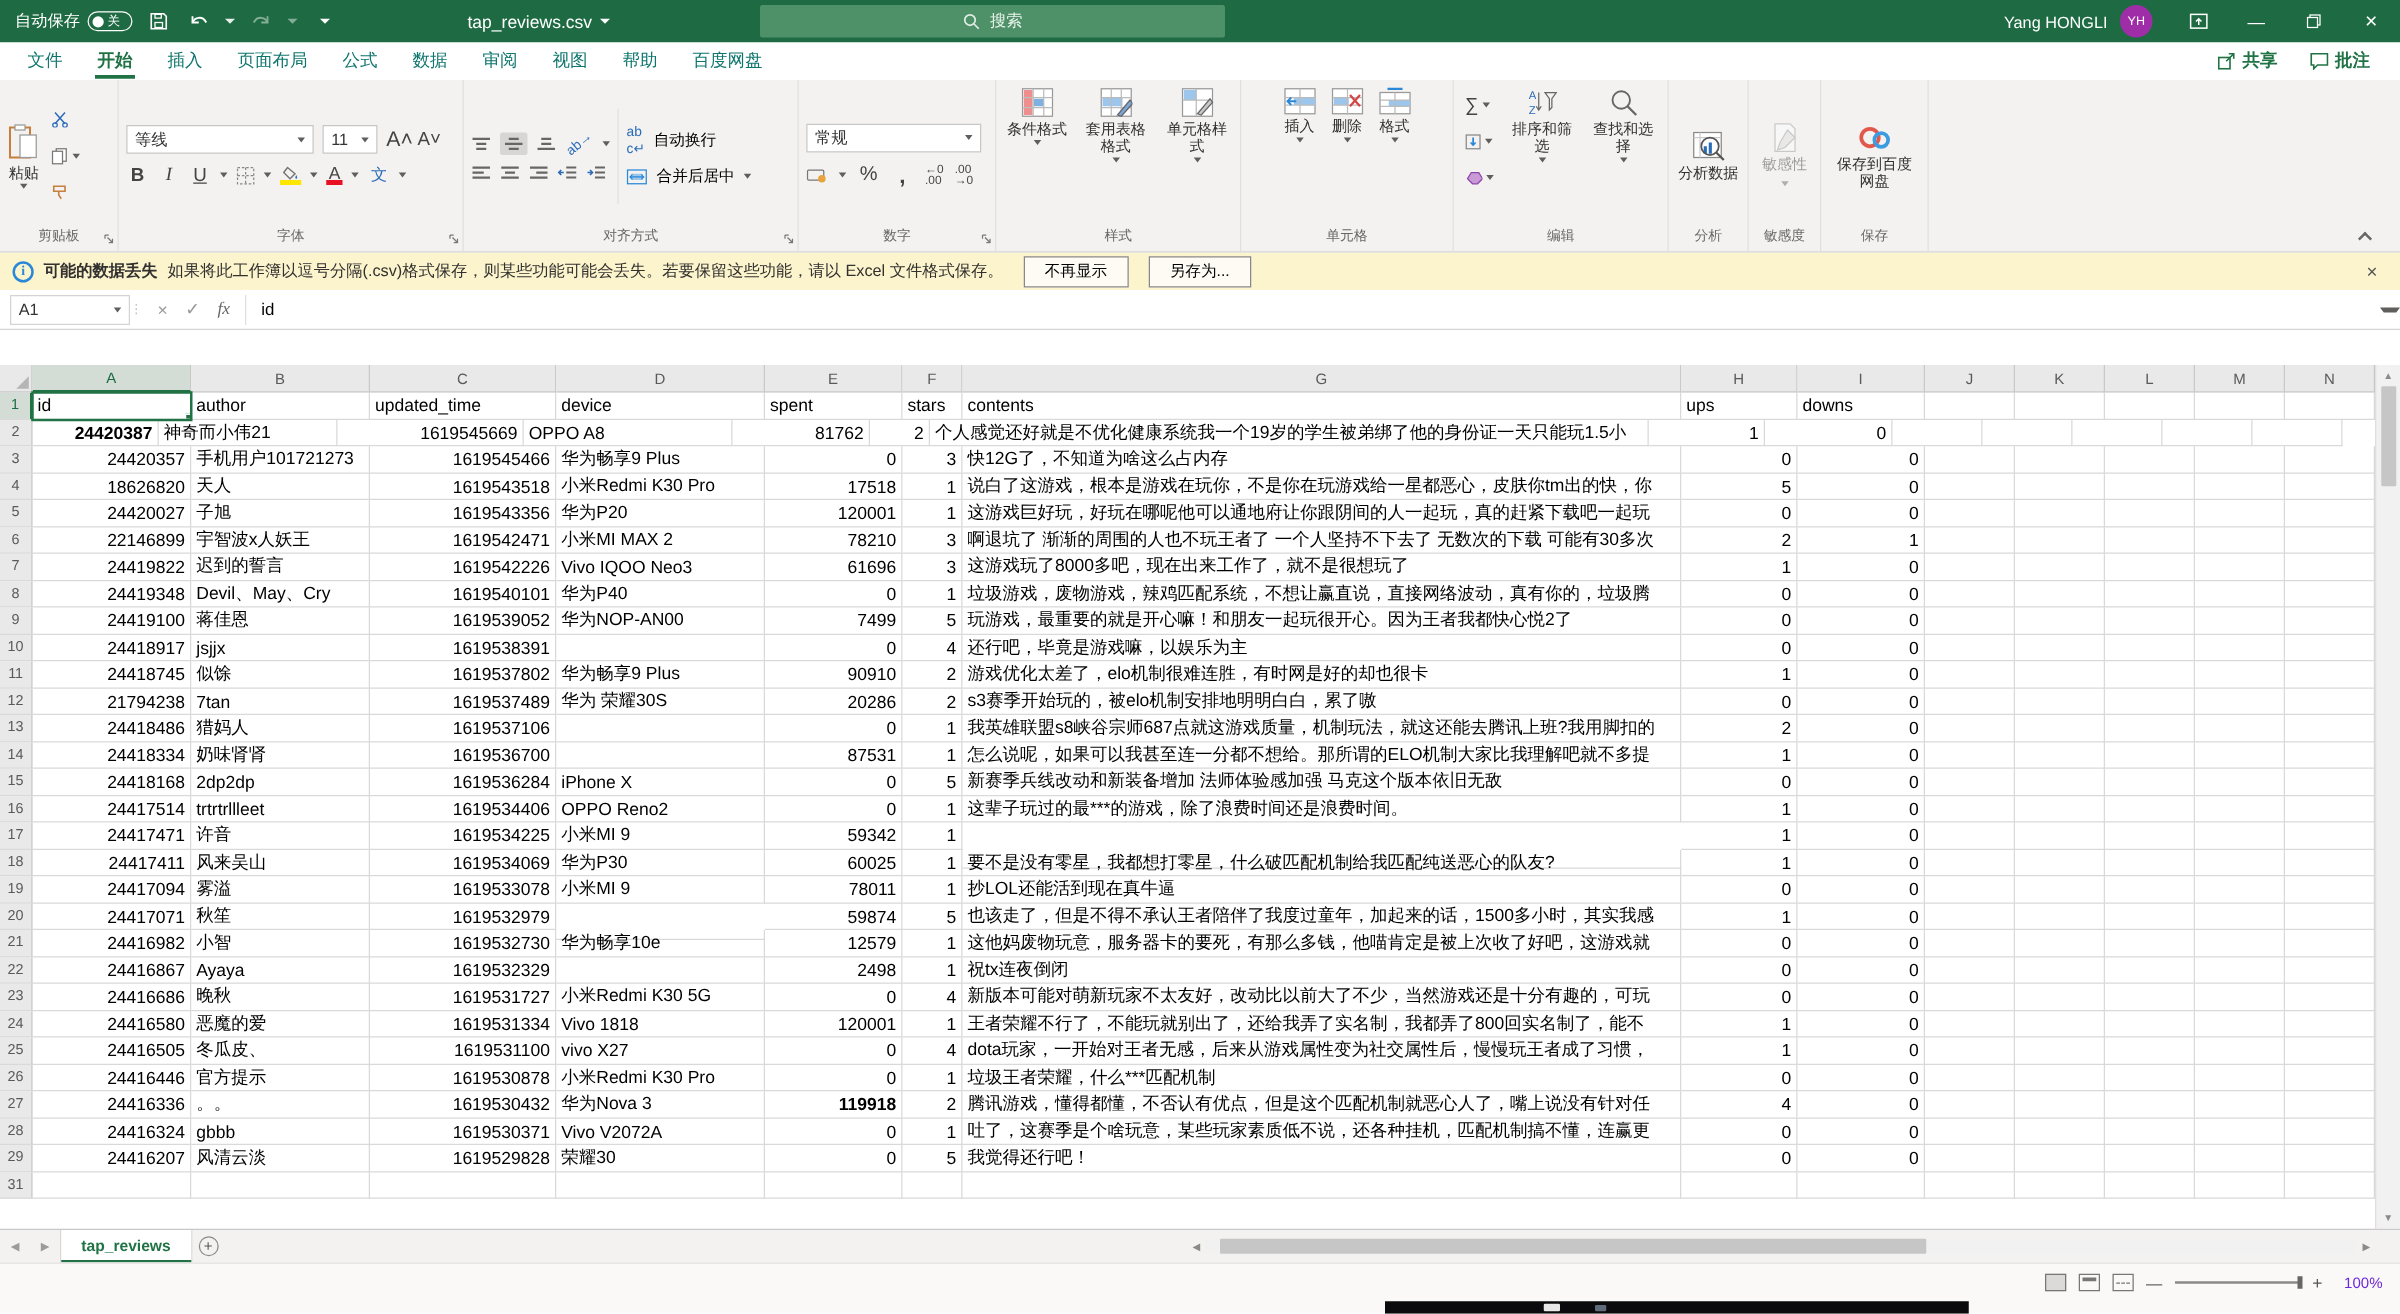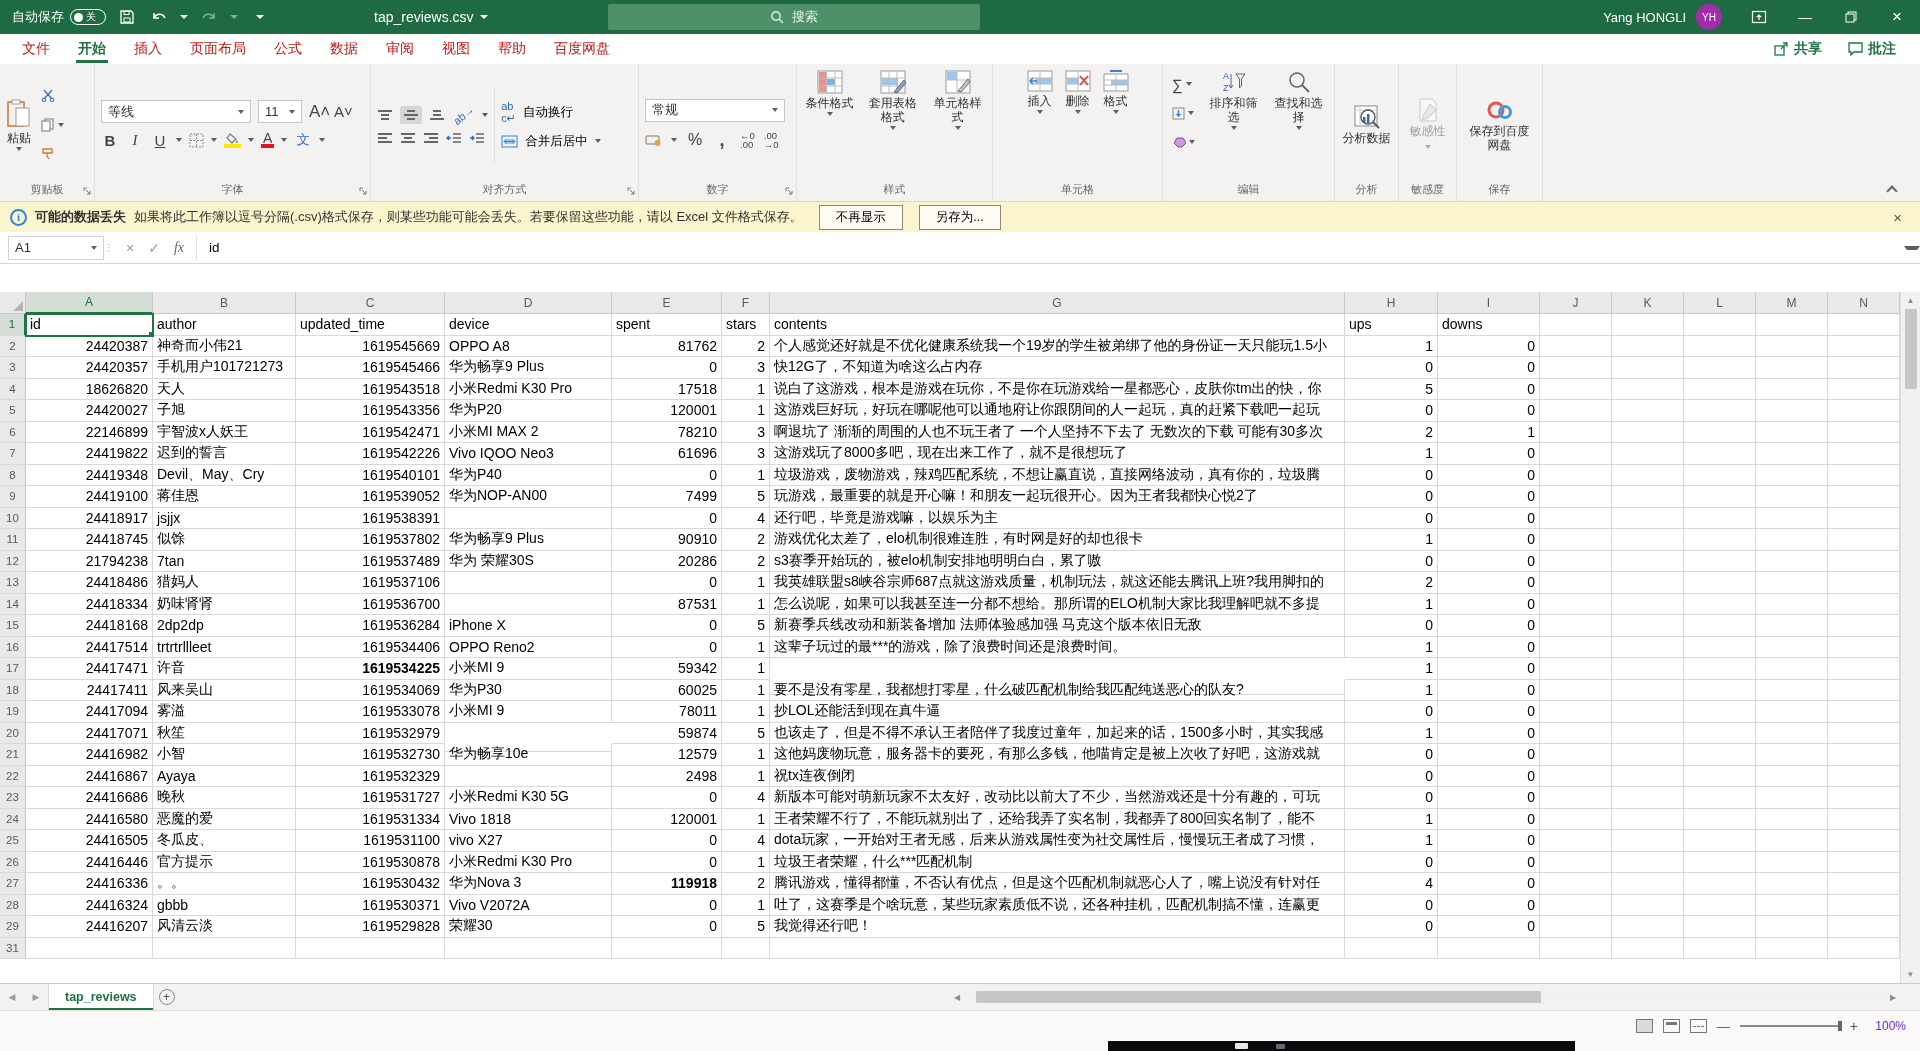--- a/index.html
+++ b/index.html
@@ -21,21 +21,21 @@
   .tb-right { margin-left:auto; display:flex; align-items:center; height:34px; }
   .username { font-size:13px; margin-right:10px; }
   .avatar { width:26px; height:26px; border-radius:50%; background:#A02DA8; color:#fff; font-size:10px;
     display:flex; align-items:center; justify-content:center; margin-right:14px; }
   .winbtn { width:46px; height:34px; display:flex; align-items:center; justify-content:center; font-size:14px; }
   .chev { width:0; height:0; border-left:4px solid transparent; border-right:4px solid transparent; border-top:4px solid #fff; display:inline-block; }
 
   
   .menubar { height:30px; background:#fff; display:flex; align-items:stretch; flex:none; position:relative; }
   #menu-tabs { display:flex; align-items:stretch; padding-left:8px; }
-  .menu-tab { padding:0 14px; display:flex; align-items:center; font-size:14px; color:#b91c1c; position:relative; }
+  .menu-tab { padding:0 14px; display:flex; align-items:center; font-size:14px; color:#0f766e; position:relative; }
   .menu-tab.active { color:#217346; font-weight:bold; }
   .menu-tab.active::after { content:""; position:absolute; left:12px; right:12px; bottom:1px; height:3px; background:#217346; }
   .mb-right { margin-left:auto; display:flex; align-items:center; gap:6px; padding-right:14px; }
   .mb-btn { display:flex; align-items:center; gap:5px; color:#217346; font-size:14px; font-weight:bold; padding:3px 10px; }
 
   
   .ribbon { height:138px; background:#F3F2F1; border-bottom:1px solid #D8D6D4; display:flex; flex:none; position:relative; }
   .group { display:flex; flex-direction:column; border-right:1px solid #E1DFDD; flex:none; }
   .g-body { flex:1; display:flex; align-items:center; padding:6px 6px 2px 6px; gap:6px; }
   .g-label { height:20px; font-size:11px; color:#696764; text-align:center; position:relative; line-height:16px; }
@@ -654,21 +654,21 @@
             <div class="cell" style="width: 93px;">ups</div>
             <div class="cell" style="width: 102px;">downs</div>
             <div class="cell" style="width: 72px;"></div>
             <div class="cell" style="width: 72px;"></div>
             <div class="cell" style="width: 72px;"></div>
             <div class="cell" style="width: 72px;"></div>
             <div class="cell" style="width: 72px;"></div>
           </div>
           <div class="grid-row">
             <div class="rowhead">2</div>
-            <div class="cell num" style="width: 127px;">24420387</div>
+            <div class="cell num" style="width: 101px; font-weight: bold;">24420387</div>
             <div class="cell" style="width: 143px;">神奇而小伟21</div>
             <div class="cell num" style="width: 149px;">1619545669</div>
             <div class="cell" style="width: 167px;">OPPO A8</div>
             <div class="cell num" style="width: 110px;">81762</div>
             <div class="cell num" style="width: 48px;">2</div>
             <div class="cell" style="width: 575px;">个人感觉还好就是不优化健康系统我一个19岁的学生被弟绑了他的身份证一天只能玩1.5小</div>
             <div class="cell num" style="width: 93px;">1</div>
             <div class="cell num" style="width: 102px;">0</div>
             <div class="cell" style="width: 72px;"></div>
             <div class="cell" style="width: 72px;"></div>
@@ -911,21 +911,21 @@
             <div class="cell" style="width: 72px;"></div>
             <div class="cell" style="width: 72px;"></div>
             <div class="cell" style="width: 72px;"></div>
             <div class="cell" style="width: 72px;"></div>
             <div class="cell" style="width: 72px;"></div>
           </div>
           <div class="grid-row">
             <div class="rowhead">17</div>
             <div class="cell num" style="width: 127px;">24417471</div>
             <div class="cell" style="width: 143px;">许音</div>
-            <div class="cell num" style="width: 149px; font-weight: bold;">1619534225</div>
+            <div class="cell num" style="width: 149px;">1619534225</div>
             <div class="cell" style="width: 167px;">小米MI 9</div>
             <div class="cell num" style="width: 110px;">59342</div>
             <div class="cell num" style="width: 48px;">1</div>
             <div class="cell" style="width: 575px; margin-top: 36px;">匹配机制挺厉害的，一星</div>
             <div class="cell num" style="width: 93px;">1</div>
             <div class="cell num" style="width: 102px;">0</div>
             <div class="cell" style="width: 72px;"></div>
             <div class="cell" style="width: 72px;"></div>
             <div class="cell" style="width: 72px;"></div>
             <div class="cell" style="width: 72px;"></div>

